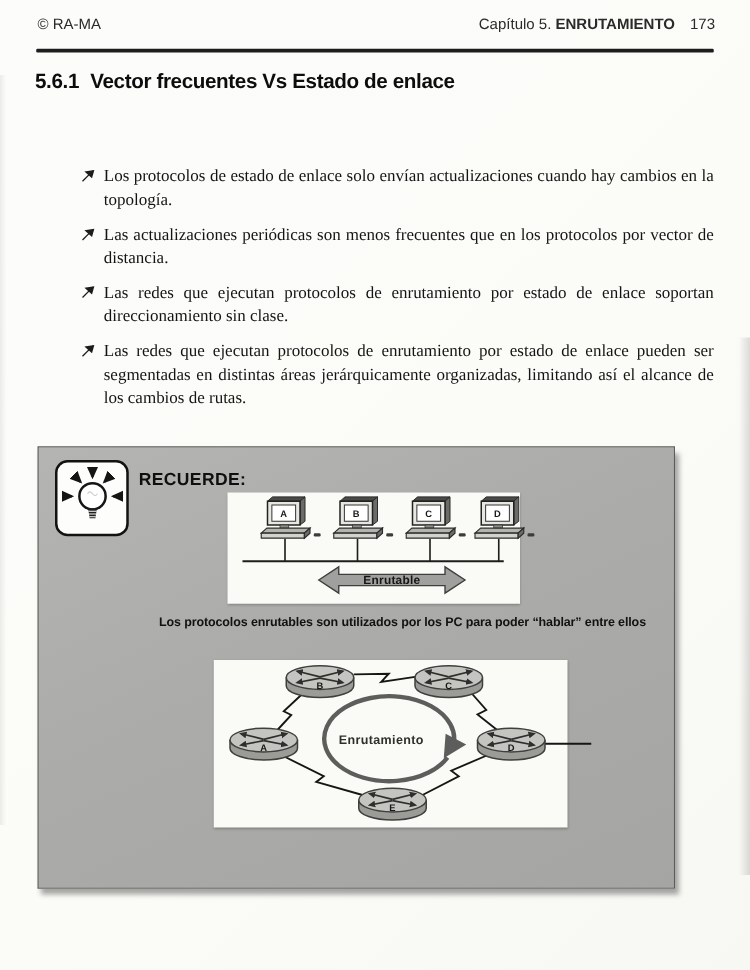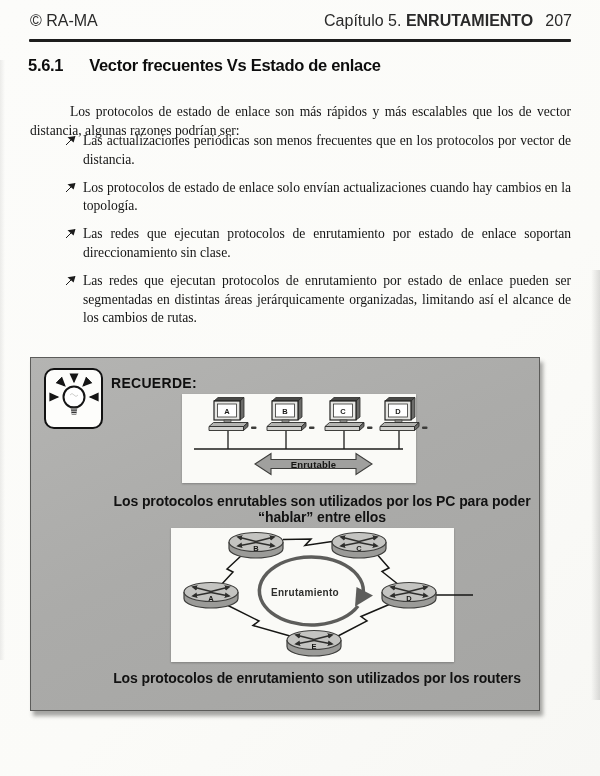--- a/index.html
+++ b/index.html
@@ -11,32 +11,32 @@
     color:#141414;
   }
   .scan-edge-right{ position:absolute; right:0; top:270px; width:9px; height:430px;
     background:linear-gradient(to left, rgba(70,70,70,.18), rgba(70,70,70,0)); }
   .scan-edge-left{ position:absolute; left:0; top:60px; width:5px; height:600px;
     background:linear-gradient(to right, rgba(90,90,90,.10), rgba(90,90,90,0)); }
 
   
   .hdr { position:absolute; top:12px; left:30px; right:28px;
     display:flex; justify-content:space-between; align-items:baseline;
-    font-family:"Liberation Sans", sans-serif; font-size:16px; color:#2a2a2a; }
+    font-family:"Liberation Sans", sans-serif; font-size:12px; color:#2a2a2a; }
   .hdr .right span { letter-spacing:0; }
   .hdr .chapter-bold { font-weight:bold; }
   .hdr .pagenum { margin-left:12px; }
   .rule { position:absolute; top:39px; left:29px; width:542px; height:3px;
     background:#1d1d1d; border-radius:1px; }
 
   
   .heading { position:absolute; top:56px; left:28px;
     font-family:"Liberation Sans", sans-serif; font-weight:bold;
     font-size:16.5px; letter-spacing:-0.3px; color:#0d0d0d; }
-  .heading .num { margin-right:26px; }
+  .heading .num { margin-right:9px; }
 
   
   .intro { position:absolute; top:88px; left:30px; width:541px;
     font-size:13.6px; line-height:19px; text-align:justify; text-indent:40px; }
 
   
   .bullets { position:absolute; top:132px; left:30px; width:541px;
     list-style:none; margin:0; padding:0; }
   .bullets li { position:relative; padding-left:53px; margin-bottom:9.5px;
     font-size:13.6px; line-height:18.6px; text-align:justify; }
@@ -54,60 +54,59 @@
     font-family:"Liberation Sans", sans-serif; font-weight:bold;
     font-size:14px; letter-spacing:.3px; color:#0f0f0f; }
 
   .panel1 { position:absolute; left:151px; top:36px; width:234px; height:89px;
     background:#fafaf7; box-shadow:0 1px 2px rgba(0,0,0,.25); }
   .panel2 { position:absolute; left:140px; top:170px; width:283px; height:134px;
     background:#fafaf7; box-shadow:0 1px 2px rgba(0,0,0,.25); }
   .panel1 svg, .panel2 svg { overflow:visible; display:block; }
 
   .caption { position:absolute; font-family:"Liberation Sans", sans-serif;
-    font-weight:bold; font-size:14px; letter-spacing:-0.1px; color:#121212;
+    font-weight:bold; font-size:10px; letter-spacing:-0.1px; color:#121212;
     text-align:center; }
   .caption1 { top:135px; left:61px; width:460px; }
   .caption2 { top:312px; left:56px; width:460px; }
 </style>
 </head>
 <body>
 
 <div class="page">
   <div class="scan-edge-right"></div>
   <div class="scan-edge-left"></div>
 
   <div class="hdr">
     <span>© RA-MA</span>
     <span class="right">
-      <span>Capítulo 5. </span><span class="chapter-bold">ENRUTAMIENTO</span><span class="pagenum">207</span>
+      <span>Capítulo 5. </span><span class="chapter-bold">ENRUTAMIENTO</span><span class="pagenum">173</span>
     </span>
   </div>
   <div class="rule"></div>
 
   <div class="heading">
     <span class="num">5.6.1</span><span>Vector frecuentes Vs Estado de enlace</span>
   </div>
 
-  <p class="intro">Los protocolos de estado de enlace son más rápidos y más escalables que los de vector distancia, algunas razones podrían ser:</p>
 
   <ul class="bullets">
     <li>
       <svg class="flag" width="11" height="11" viewBox="0 0 11 11">
           <path d="M1,10 L9.5,1.5" stroke="#1c1c1c" stroke-width="1" fill="none"></path>
           <polygon points="2.5,2.2 10.5,1 8.6,7.6" fill="#1c1c1c"></polygon>
         </svg>
+      <span>Los protocolos de estado de enlace solo envían actualizaciones cuando hay cambios en la topología.</span>
+    </li>
+    <li>
+      <svg class="flag" width="11" height="11" viewBox="0 0 11 11">
+          <path d="M1,10 L9.5,1.5" stroke="#1c1c1c" stroke-width="1" fill="none"></path>
+          <polygon points="2.5,2.2 10.5,1 8.6,7.6" fill="#1c1c1c"></polygon>
+        </svg>
       <span>Las actualizaciones periódicas son menos frecuentes que en los protocolos por vector de distancia.</span>
-    </li>
-    <li>
-      <svg class="flag" width="11" height="11" viewBox="0 0 11 11">
-          <path d="M1,10 L9.5,1.5" stroke="#1c1c1c" stroke-width="1" fill="none"></path>
-          <polygon points="2.5,2.2 10.5,1 8.6,7.6" fill="#1c1c1c"></polygon>
-        </svg>
-      <span>Los protocolos de estado de enlace solo envían actualizaciones cuando hay cambios en la topología.</span>
     </li>
     <li>
       <svg class="flag" width="11" height="11" viewBox="0 0 11 11">
           <path d="M1,10 L9.5,1.5" stroke="#1c1c1c" stroke-width="1" fill="none"></path>
           <polygon points="2.5,2.2 10.5,1 8.6,7.6" fill="#1c1c1c"></polygon>
         </svg>
       <span>Las redes que ejecutan protocolos de enrutamiento por estado de enlace soportan direccionamiento sin clase.</span>
     </li>
     <li>
       <svg class="flag" width="11" height="11" viewBox="0 0 11 11">
@@ -237,15 +236,14 @@
             <use href="#router"></use>
           </g>
         <text x="85" y="23" font-family="Liberation Sans, sans-serif" font-size="7.5" font-weight="bold" fill="#161614" text-anchor="middle">B</text>
         <text x="188" y="23" font-family="Liberation Sans, sans-serif" font-size="7.5" font-weight="bold" fill="#161614" text-anchor="middle">C</text>
         <text x="40" y="73" font-family="Liberation Sans, sans-serif" font-size="7.5" font-weight="bold" fill="#161614" text-anchor="middle">A</text>
         <text x="238" y="73" font-family="Liberation Sans, sans-serif" font-size="7.5" font-weight="bold" fill="#161614" text-anchor="middle">D</text>
         <text x="143" y="121" font-family="Liberation Sans, sans-serif" font-size="7.5" font-weight="bold" fill="#161614" text-anchor="middle">E</text>
       </svg>
     </div>
 
-    <div class="caption caption2">Los protocolos de enrutamiento son utilizados por los routers</div>
   </div>
 </div>
 
 </body></html>

